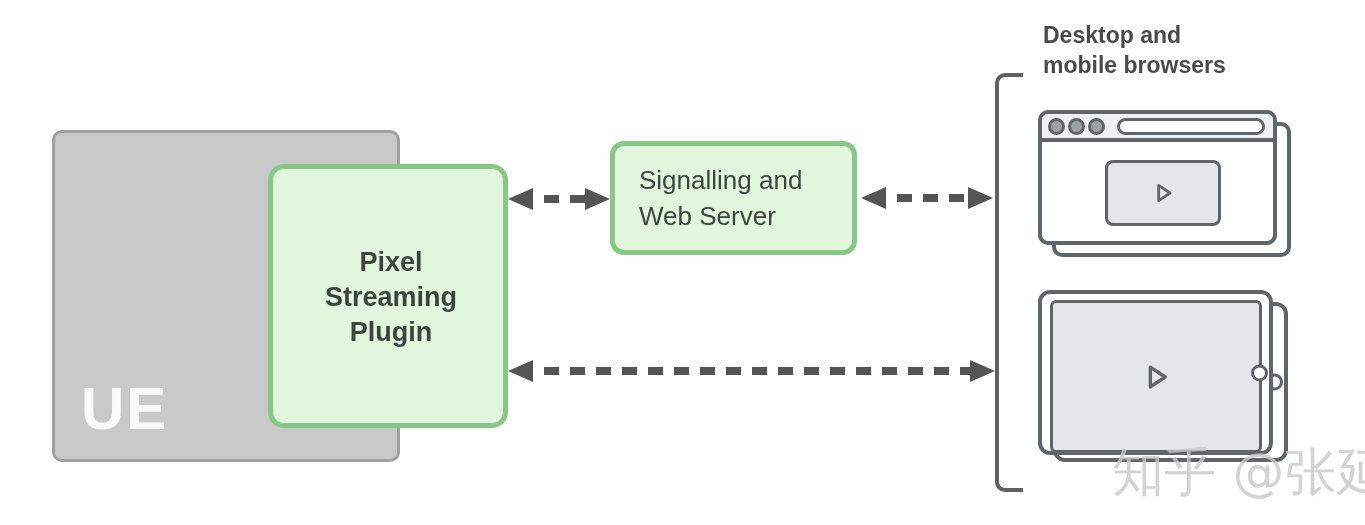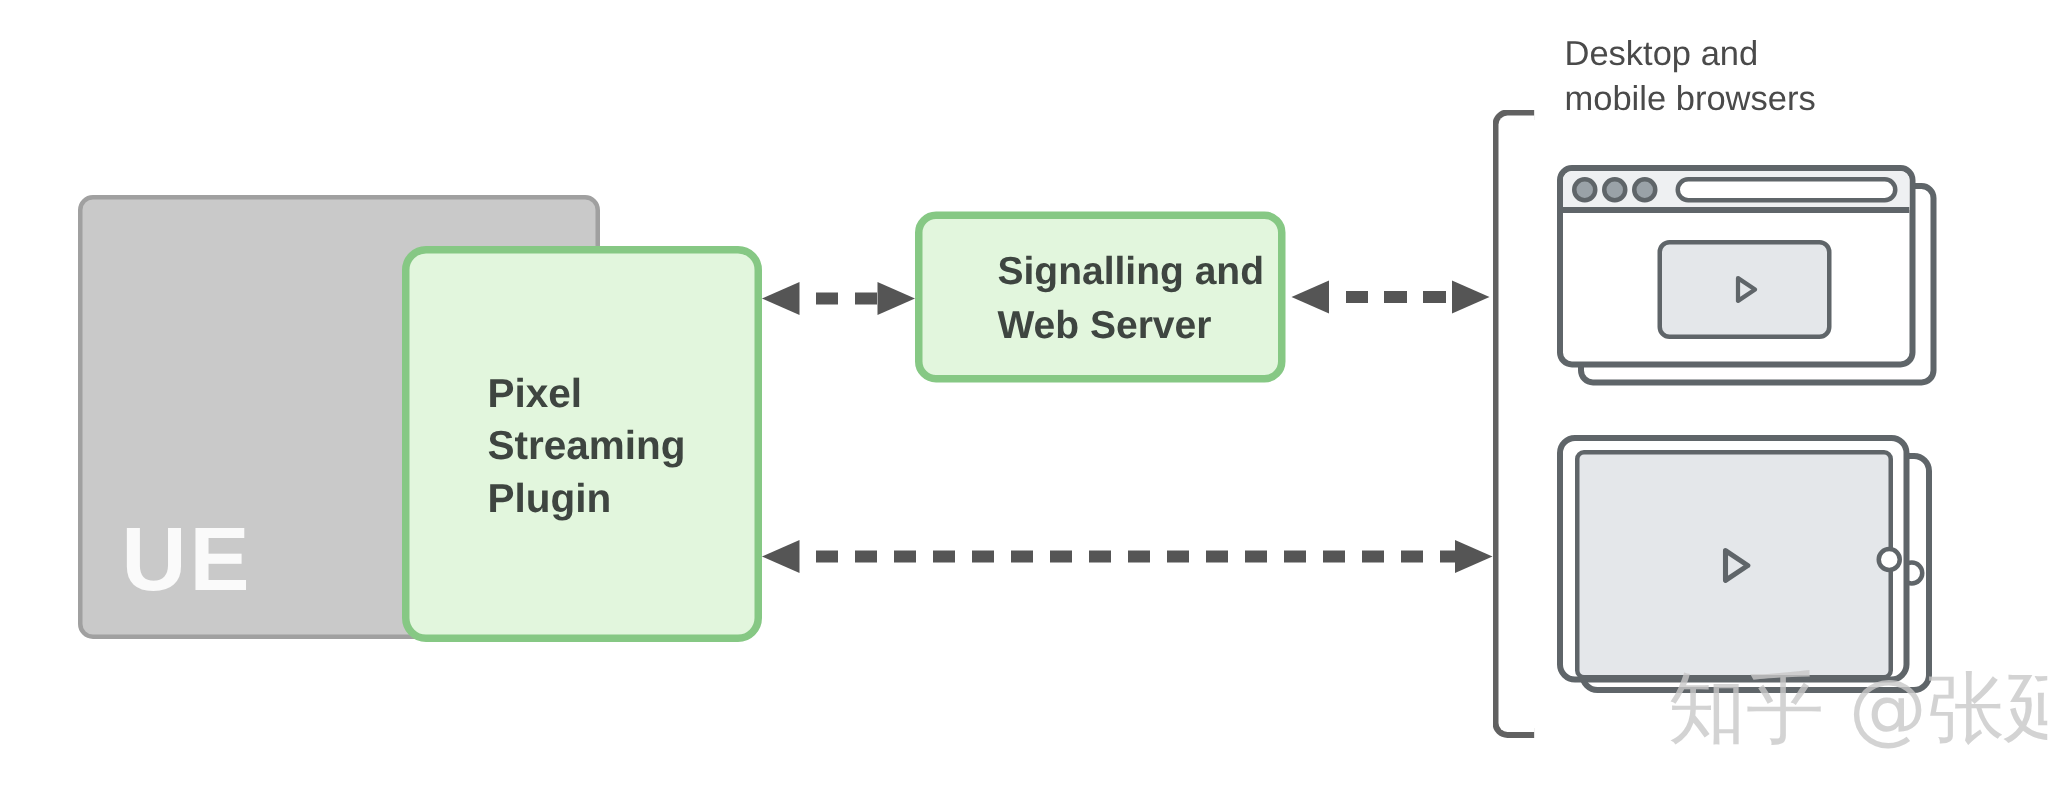--- a/index.html
+++ b/index.html
@@ -9,21 +9,21 @@
     height: 525px;
     background: #ffffff;
     overflow: hidden;
     font-family: "Liberation Sans", sans-serif;
   }
 
   
   .ue-box {
     position: absolute;
     left: 52px; top: 130px;
-    width: 348px; height: 296px;
+    width: 348px; height: 332px;
     background: var(--gray-fill, #c9c9c9);
     border: 3px solid var(--gray-border, #a0a0a0);
     border-radius: 10px;
     box-sizing: border-box;
     z-index: 1;
   }
   .ue-label {
     position: absolute;
     left: 26px; bottom: 16px;
     font-size: 60px;
@@ -37,41 +37,42 @@
     position: absolute;
     background: var(--green-fill, #e2f6dd);
     border: 5px solid var(--green-border, #86c884);
     box-sizing: border-box;
     z-index: 2;
   }
   .plugin-box {
     left: 268px; top: 164px;
     width: 240px; height: 264px;
     border-radius: 16px;
+    text-align: center;
   }
   .plugin-label {
     position: absolute;
     left: 52px; top: 76px;
     font-size: 27px;
     font-weight: bold;
     line-height: 35px;
     color: var(--dark-text, #3e4540);
     white-space: pre-line;
   }
   .signalling-box {
     left: 610px; top: 141px;
     width: 247px; height: 114px;
     border-radius: 14px;
     display: flex;
     align-items: center;
   }
   .signalling-label {
-    margin-left: 50px;
+    margin-left: 24px;
     font-size: 26px;
-    font-weight: bold;
+    font-weight: normal;
     line-height: 36px;
     color: var(--dark-text, #3e4540);
     white-space: pre-line;
   }
 
   
   .arrow {
     position: absolute;
     display: flex;
     align-items: center;
@@ -109,21 +110,21 @@
     border: 4px solid #616161;
     border-right: none;
     border-radius: 10px 0 0 10px;
     box-sizing: border-box;
     z-index: 2;
   }
   .clients-label {
     position: absolute;
     left: 1043px; top: 20px;
     font-size: 23px;
-    font-weight: normal;
+    font-weight: bold;
     line-height: 30px;
     color: var(--label-text, #4a4a4a);
     white-space: pre-line;
   }
 
   
   .window-back {
     position: absolute;
     left: 1052px; top: 122px;
     width: 239px; height: 135px;

